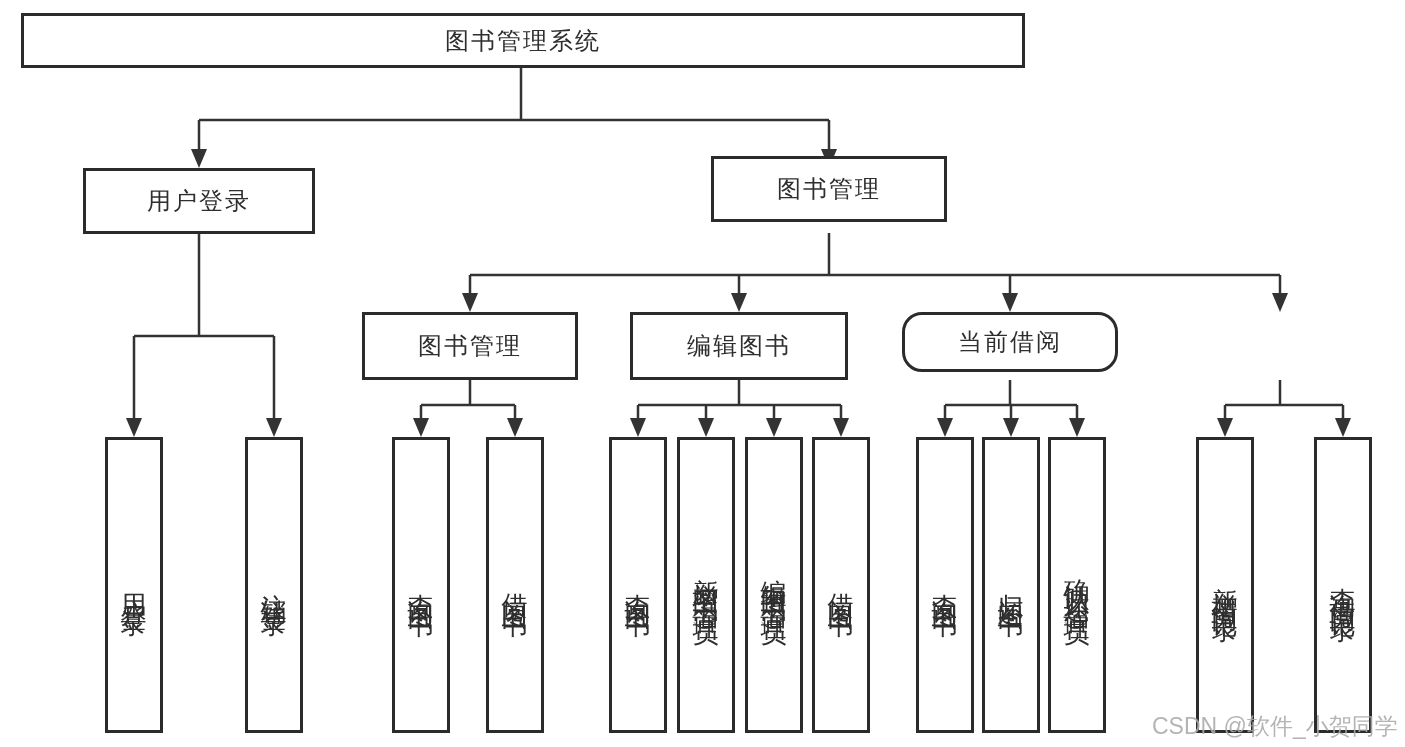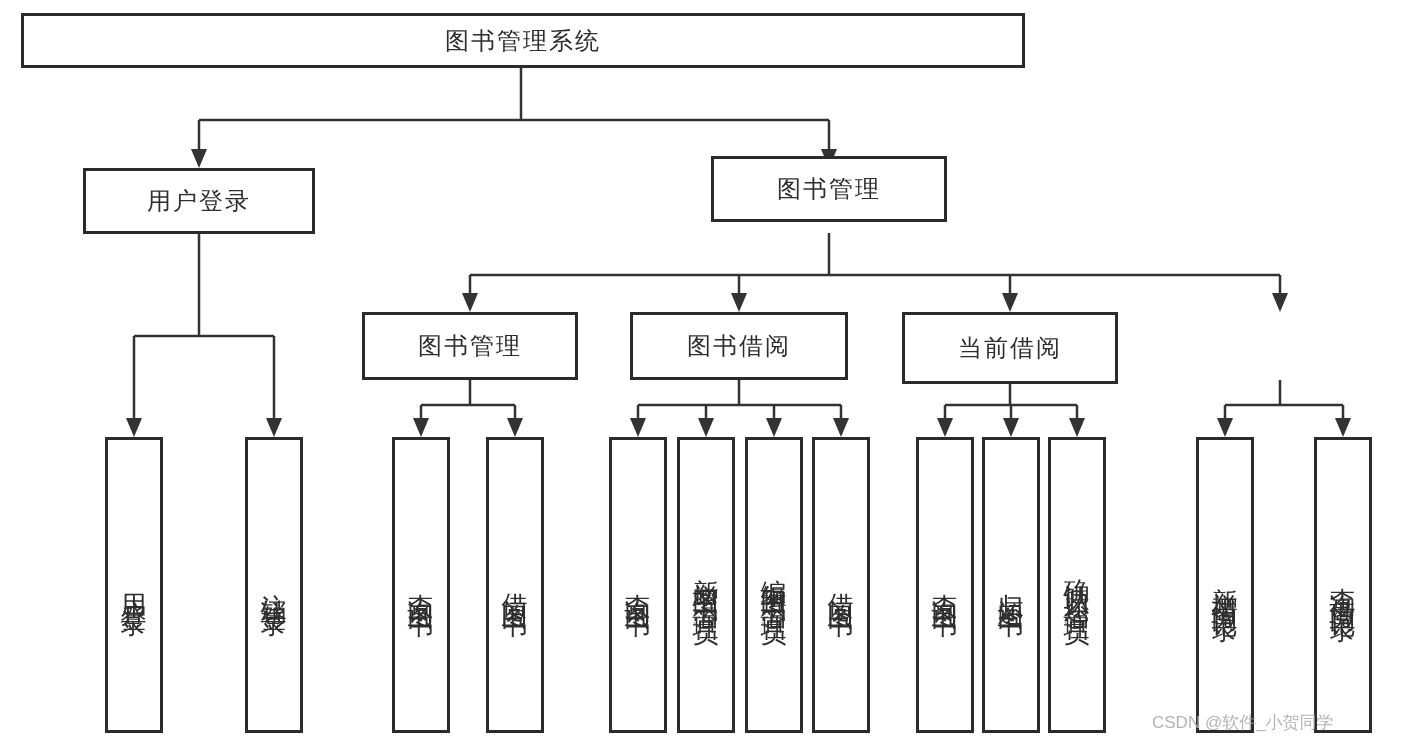--- a/index.html
+++ b/index.html
@@ -50,21 +50,21 @@
     color: #2e2e2e;
     font-size: 26px;
     letter-spacing: 6px;
     line-height: 1;
     z-index: 2;
   }
   .watermark {
     position: absolute;
     left: 1152px;
     top: 711px;
-    font-size: 17px;
+    font-size: 23px;
     color: rgba(172,172,172,0.9);
     white-space: nowrap;
     z-index: 5;
   }
 </style>
 </head>
 <body>
 
 <div class="canvas">
 
@@ -107,22 +107,22 @@
       <polygon points="1335,418 1351,418 1343,437"></polygon>
     </g>
   </svg>
 
   <div class="box" style="left:21px; top:13px; width:1004px; height:55px;">图书管理系统</div>
 
   <div class="box" style="left:83px; top:168px; width:232px; height:66px;">用户登录</div>
   <div class="box" style="left:711px; top:156px; width:236px; height:66px;">图书管理</div>
 
   <div class="box" style="left:362px; top:312px; width:216px; height:68px;">图书管理</div>
-  <div class="box" style="left:630px; top:312px; width:218px; height:68px;">图书借阅</div>
-  <div class="box" style="left:902px; top:312px; width:216px; height:72px;">当前借阅</div>
+  <div class="box" style="left:630px; top:312px; width:218px; height:68px;">编辑图书</div>
+  <div class="box" style="left:902px; top:312px; width:216px; height:60px;border-radius:20px;">当前借阅</div>
 
   <div class="leaf" style="left:105px;">用户登录</div>
   <div class="leaf" style="left:245px;">注销登录</div>
 
   <div class="leaf" style="left:392px;">查询图书</div>
   <div class="leaf" style="left:486px;">借阅图书</div>
 
   <div class="leaf" style="left:609px;">查询图书</div>
   <div class="leaf" style="left:677px;">新增图书（管理员）</div>
   <div class="leaf" style="left:745px;">编辑图书（管理员）</div>

